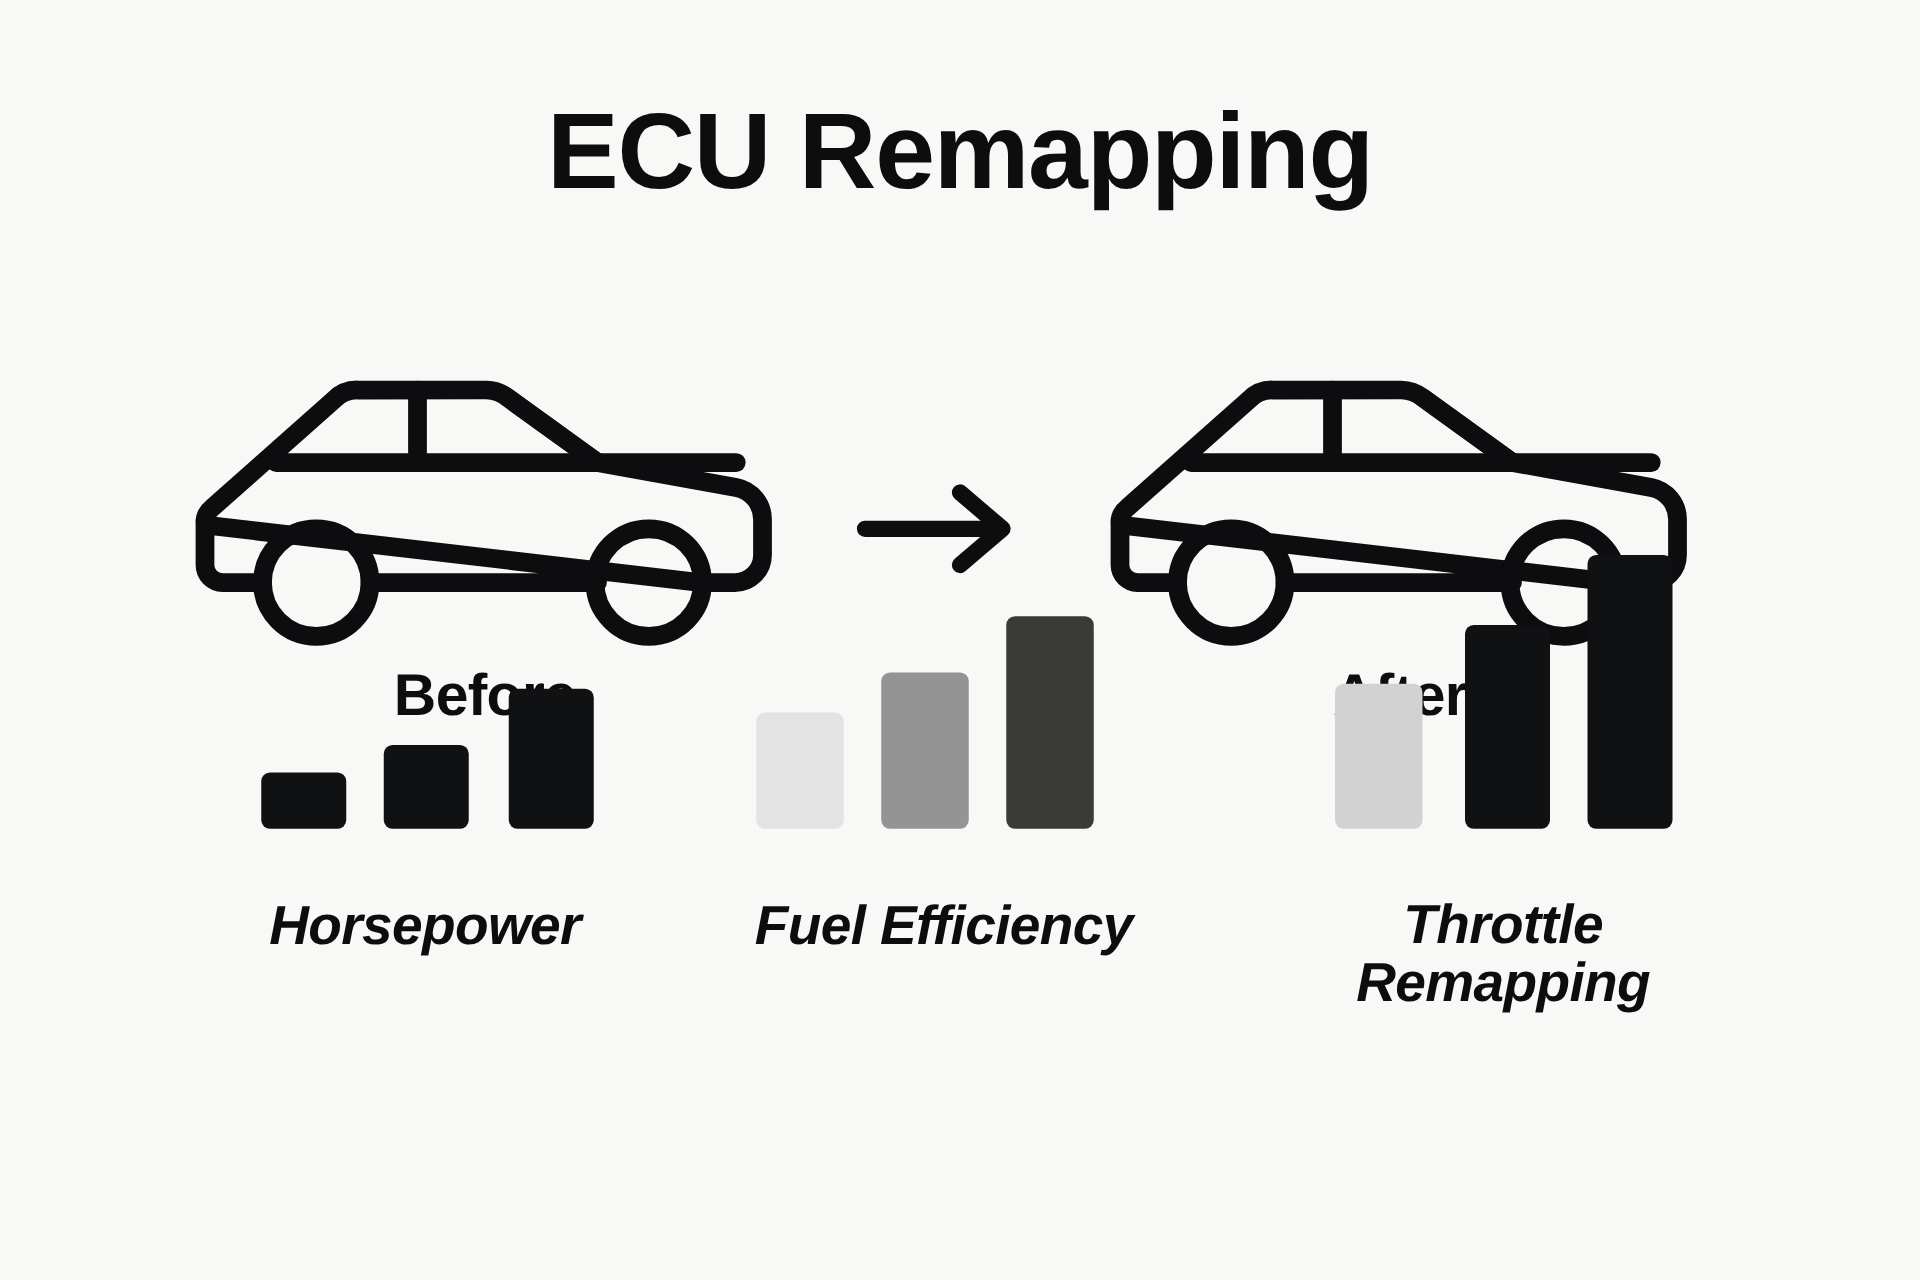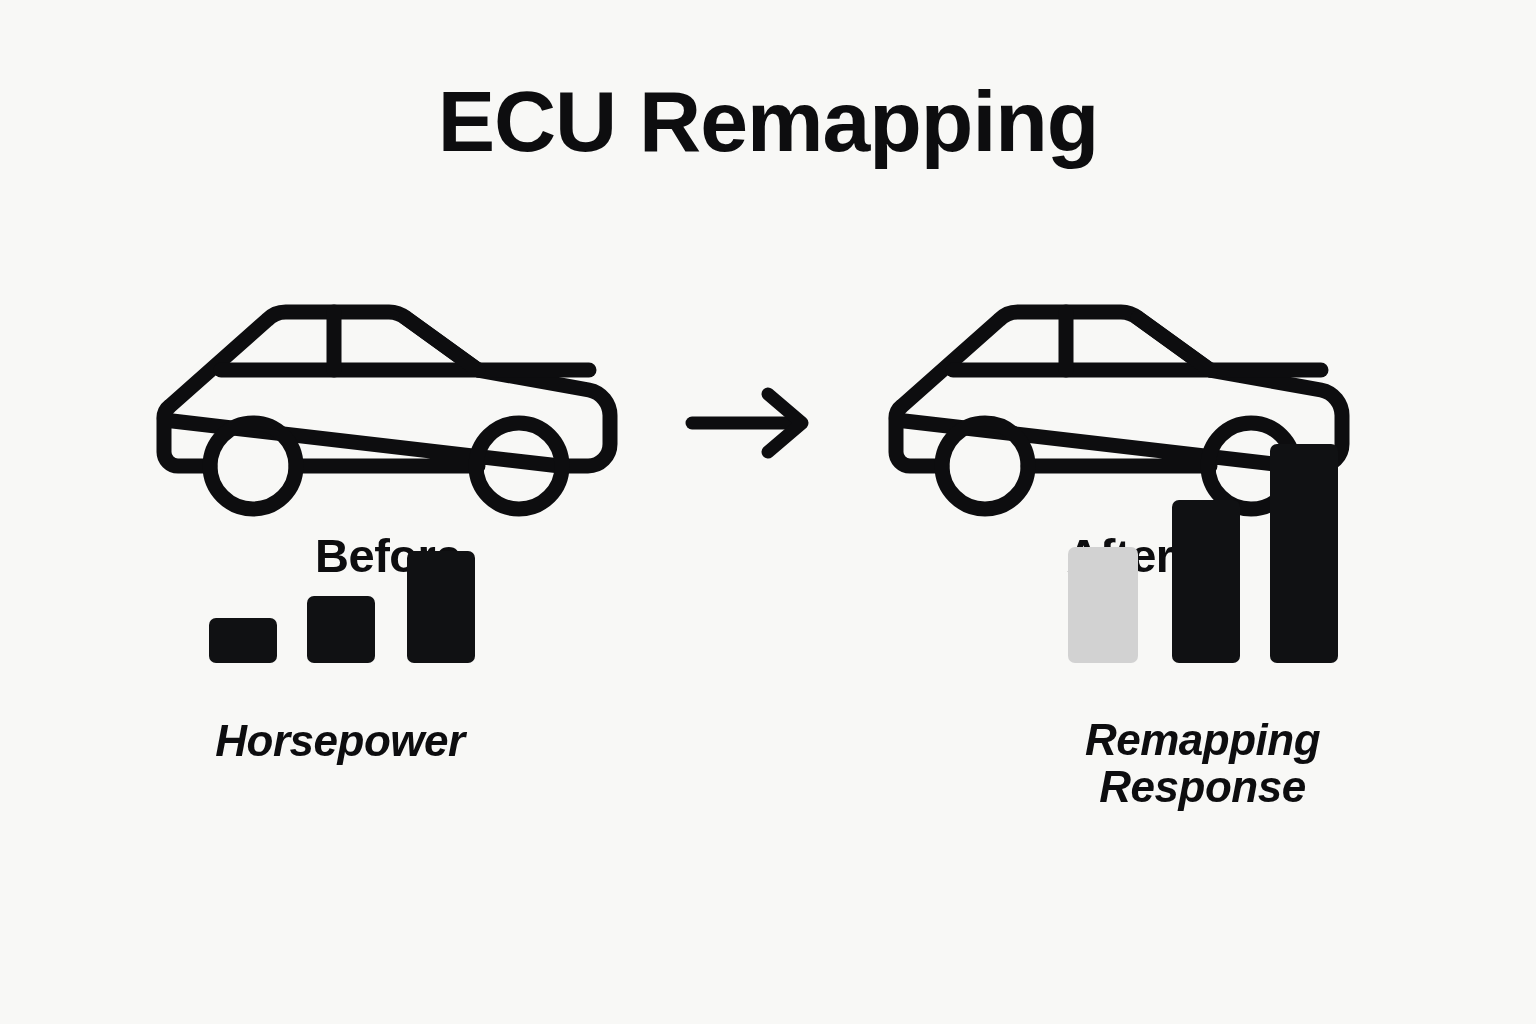--- a/index.html
+++ b/index.html
@@ -206,23 +206,31 @@
 
   <div class="bar-group" id="group-horsepower">
     <div class="bars">
       <span class="bar" style="width:68px;height:45px;background:#101113;margin-left:39px;"></span>
       <span class="bar" style="width:68px;height:67px;background:#101113;margin-left:30px;"></span>
       <span class="bar" style="width:68px;height:112px;background:#101113;margin-left:32px;"></span>
     </div>
     <div class="group-label">Horsepower</div>
   </div>
 
+  <div class="bar-group" id="group-fuel">
+    <div class="bars">
+      <span class="bar" style="width:70px;height:93px;background:#e3e3e3;margin-left:50px;"></span>
+      <span class="bar" style="width:70px;height:125px;background:#949494;margin-left:30px;"></span>
+      <span class="bar" style="width:70px;height:170px;background:#3a3a38;margin-left:30px;"></span>
+    </div>
+    <div class="group-label">Fuel Efficiency</div>
+  </div>
 
   <div class="bar-group" id="group-throttle">
     <div class="bars">
       <span class="bar" style="width:70px;height:116px;background:#d2d2d2;margin-left:38px;"></span>
       <span class="bar" style="width:68px;height:163px;background:#101113;margin-left:34px;"></span>
       <span class="bar" style="width:68px;height:219px;background:#101113;margin-left:30px;"></span>
     </div>
-    <div class="group-label two-line">Remapping Response</div>
+    <div class="group-label two-line">Throttle Remapping</div>
   </div>
 
 </div>
 
 </body></html>

